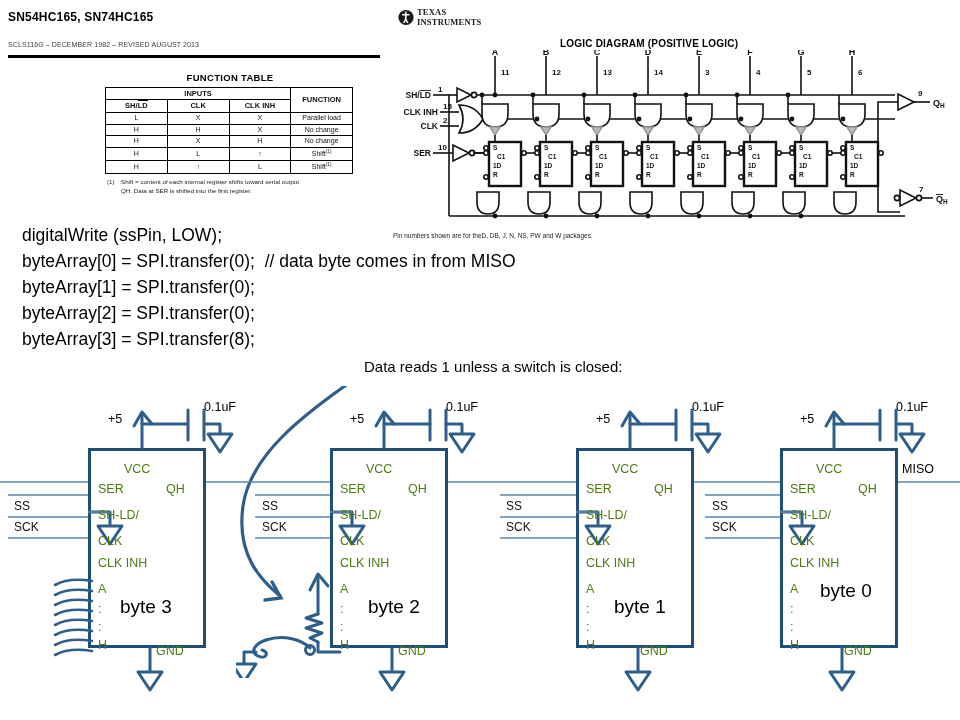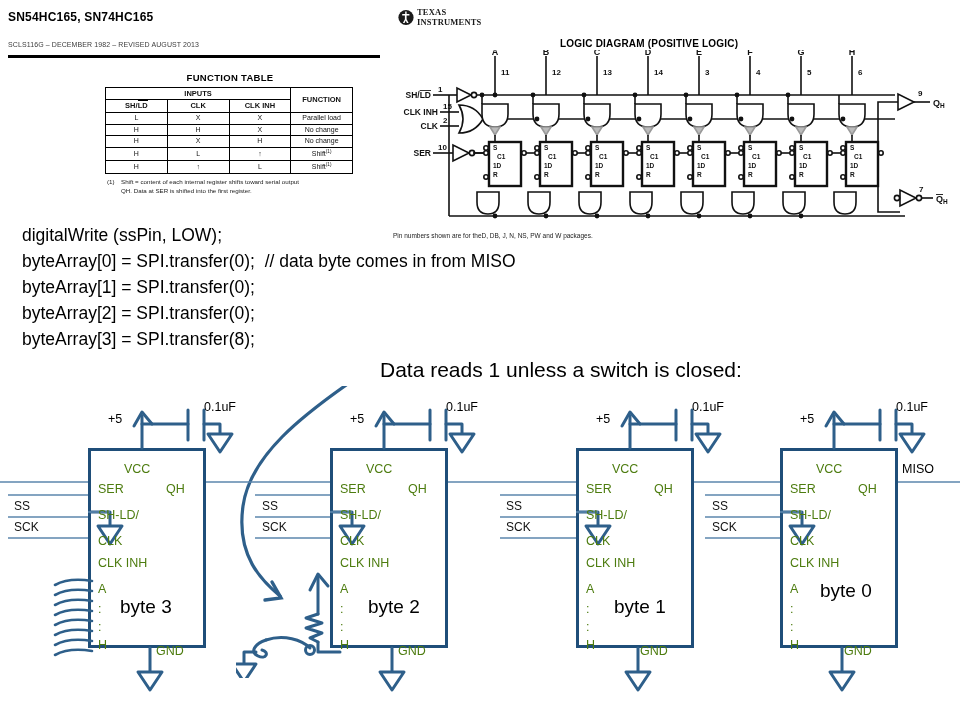--- a/index.html
+++ b/index.html
@@ -32,21 +32,21 @@
   #ti-words span{display:block;}
 
   
   #ld-title{left:560px;top:38px;font-size:10px;font-weight:bold;letter-spacing:.2px;}
   #ld-note{left:393px;top:232px;font-size:6.5px;color:#222;}
   #ld-svg{left:385px;top:50px;}
 
   
   #code{left:22px;top:222px;font-size:17.5px;line-height:26px;color:#000;}
   #code div{white-space:pre;}
-  #callout{left:380px;top:358px;font-size:21px;}
+  #callout{left:364px;top:358px;font-size:15px;}
 
   
   #sch{left:0;top:386px;}
   .chipbox{position:absolute;border:3px solid #1f4e79;background:#fff;box-sizing:border-box;}
   .plabel{position:absolute;font-size:12.5px;color:#4d7c0f;white-space:nowrap;}
   .bigtxt{position:absolute;font-size:19px;color:#000;white-space:nowrap;}
   .netlbl{position:absolute;font-size:12px;color:#111;white-space:nowrap;}
   .caplbl{position:absolute;font-size:12.5px;color:#000;white-space:nowrap;}
 </style>
 </head>

